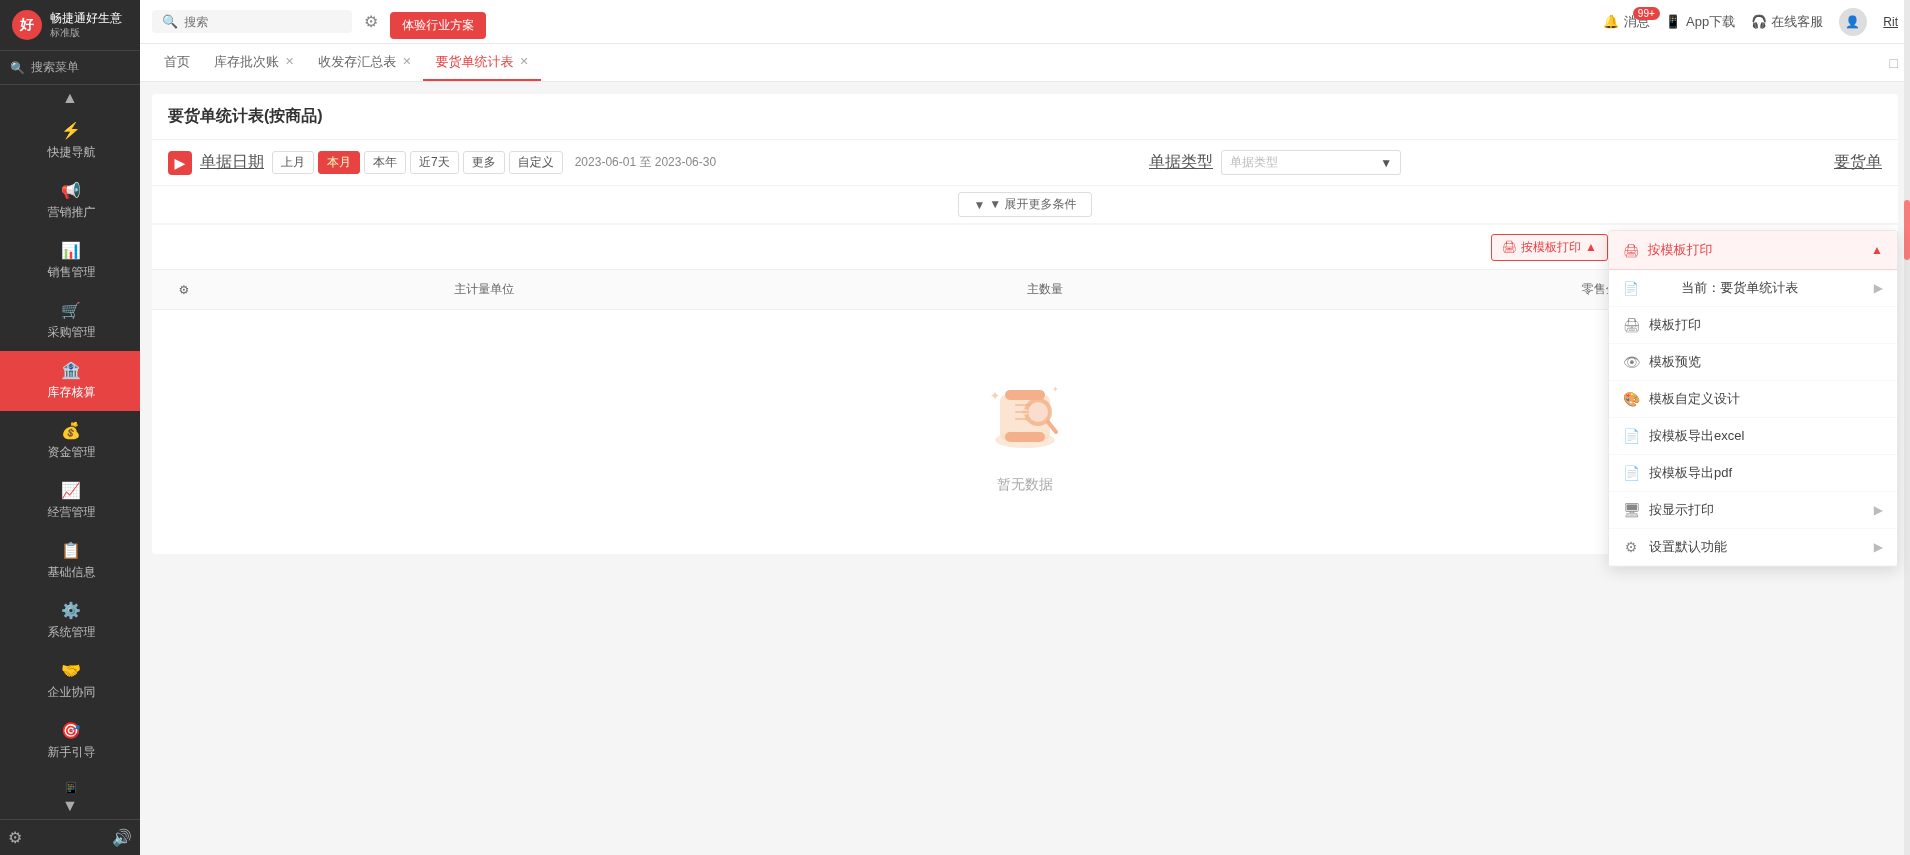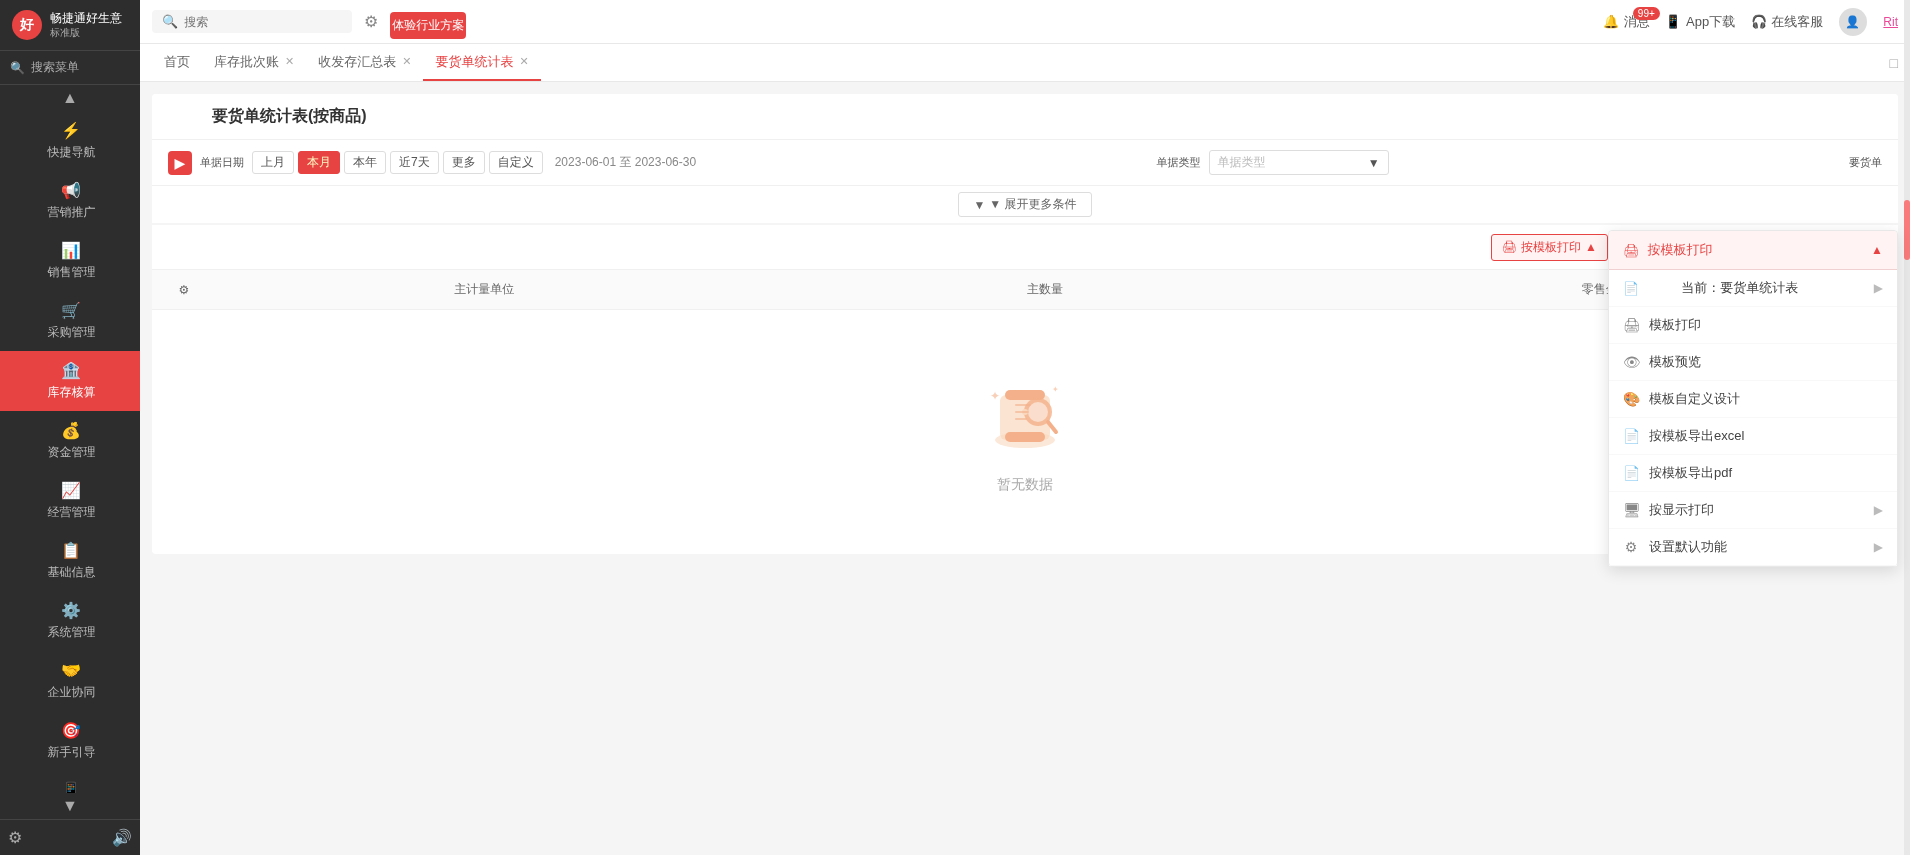--- a/index.html
+++ b/index.html
@@ -124,21 +124,21 @@
       font-size: 12px;
       width: 140px;
       color: #999;
     }
     .topbar-gear { color: #888; cursor: pointer; font-size: 16px; margin-left: 4px; }
     .topbar-trial {
       background: #e84343;
       color: white;
       border: none;
       border-radius: 4px;
-      padding: 5px 2px;
+      padding: 5px 12px;
       font-size: 12px;
       cursor: pointer;
       margin-left: 4px;
       margin-top: 8px;
     }
     .topbar-right {
       margin-left: auto;
       display: flex;
       align-items: center;
       gap: 16px;
@@ -163,21 +163,21 @@
       right: -10px;
     }
     .topbar-right .link { cursor: pointer; display: flex; align-items: center; gap: 4px; }
     .avatar {
       width: 28px; height: 28px;
       background: #ddd;
       border-radius: 50%;
       display: flex; align-items: center; justify-content: center;
       font-size: 12px; color: #888;
     }
-    .username { color: #ec4899; font-size: 12px; cursor: pointer; text-decoration: underline; }
+    .username { color: #404040; font-size: 12px; cursor: pointer; text-decoration: underline; }
 
     
     .tabs {
       background: #fff;
       border-bottom: 1px solid #e8e8e8;
       display: flex;
       align-items: center;
       padding: 0 12px;
       height: 38px;
       flex-shrink: 0;
@@ -210,21 +210,20 @@
       background: #fff;
       padding: 12px 16px 0;
       border-radius: 4px 4px 0 0;
       margin-bottom: 0;
     }
     .page-title {
       font-size: 16px;
       font-weight: 600;
       color: #333;
       margin-bottom: 12px;
-      margin-left: 44px;
     }
 
     
     .filter-bar {
       background: #fff;
       padding: 10px 16px;
       border-top: 1px solid #f0f0f0;
       display: flex;
       align-items: center;
       gap: 8px;
@@ -233,21 +232,21 @@
     .filter-expand-btn {
       width: 24px; height: 24px;
       background: #e84343;
       color: white;
       border: none;
       border-radius: 4px;
       cursor: pointer;
       font-size: 14px;
       display: flex; align-items: center; justify-content: center;
     }
-    .filter-label { color: #555; font-size: 11px; white-space: nowrap; }
+    .filter-label { color: #555; font-size: 16px; white-space: nowrap; text-decoration: underline; }
     .date-btns { display: flex; gap: 4px; align-items: center; }
     .date-btn {
       padding: 2px 8px;
       border: 1px solid #ddd;
       border-radius: 3px;
       background: #fff;
       cursor: pointer;
       font-size: 12px;
       color: #555;
       text-align: right;

